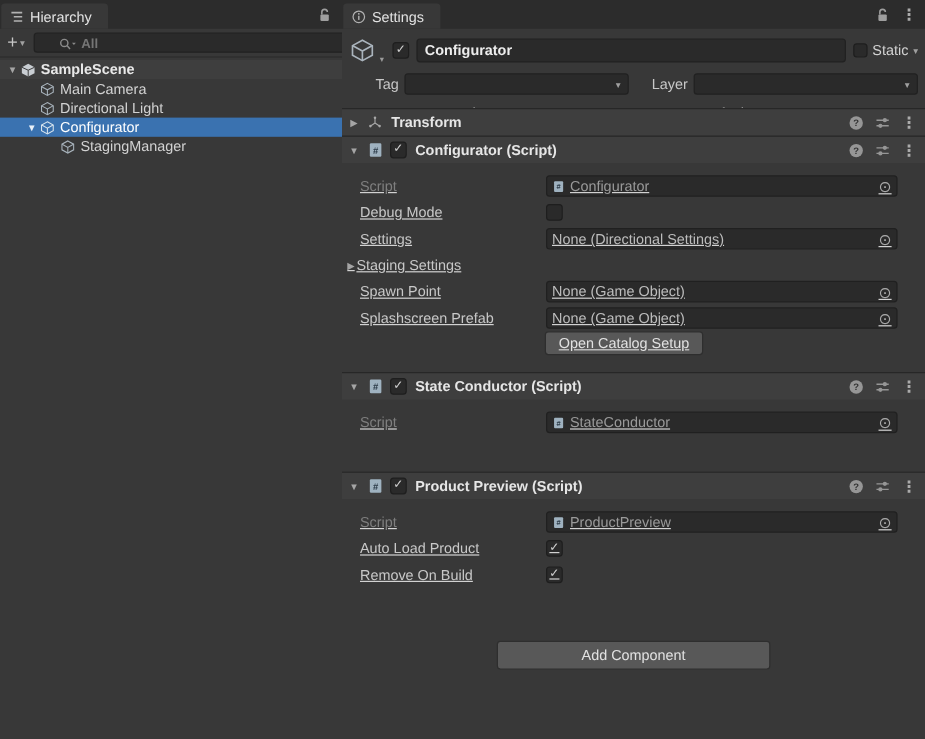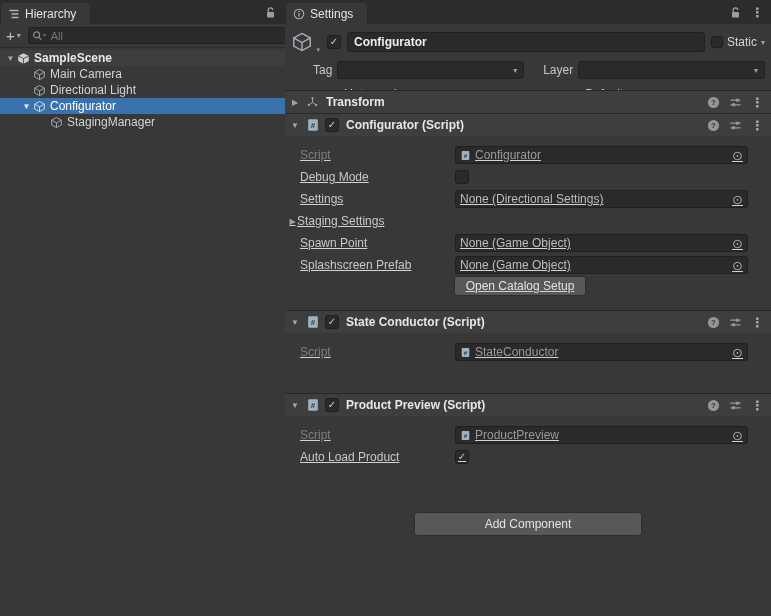--- a/index.html
+++ b/index.html
@@ -16,21 +16,21 @@
   .tabstrip { height:24px; background:var(--tabstrip-bg,#2C2C2C); display:flex; align-items:flex-end; position:relative; flex:none; }
   .tab { height:21px; background:var(--panel-bg,#383838); border-radius:3px 3px 0 0; margin-left:1px;
          display:flex; align-items:center; gap:5px; padding:0 14px 0 7px; color:#E3E3E3; }
   .strip-icons { position:absolute; right:7px; top:0; height:24px; display:flex; align-items:center; gap:10px; }
   .kebab { color:#ABABAB; font-size:13px; font-weight:bold; line-height:1; }
 
   .h-toolbar { height:24px; display:flex; align-items:center; gap:5px; padding:0 4px; border-bottom:1px solid #2b2b2b; }
   .plus-btn { display:flex; align-items:center; color:#C6C6C6; font-size:15px; line-height:1; padding:0 2px; }
   .plus-btn .dd-caret { margin-left:2px; }
   .searchbox { flex:1; height:17px; background:var(--field-bg,#2A2A2A); border:1px solid #212121; border-radius:3px;
-               display:flex; align-items:center; gap:4px; padding:0 3px; }
+               display:flex; align-items:flex-end; gap:4px; padding:0 20px;font-weight:bold; }
   .search-ph { color:#757575; font-size:11px; }
 
   .tree { padding-top:2px; }
   .hrow { height:16px; display:flex; align-items:center; color:#D2D2D2; }
   .hrow .fold { width:13px; flex:none; font-size:8px; color:#A5A5A5; text-align:center; }
   .hrow .obj-icon { flex:none; margin-right:4px; }
   .hlabel { white-space:nowrap; }
   .d0 { padding-left:4px; }
   .d1 { padding-left:20px; }
   .d2 { padding-left:37px; }
@@ -424,19 +424,23 @@
               </svg>
             </span>
           <span class="obj-text dim">ProductPreview</span>
           <span class="picker">⊙</span>
         </div>
       </div>
       <div class="prow">
         <span class="plabel">Auto Load Product</span>
         <div class="checkbox checked"></div>
       </div>
+      <div class="prow">
+        <span class="plabel">Remove On Build</span>
+        <div class="checkbox checked"></div>
+      </div>
     </div>
 
     <div class="addc-row">
       <button class="ubtn add-btn">Add Component</button>
     </div>
   </div>
 </div>
 
 </body></html>

